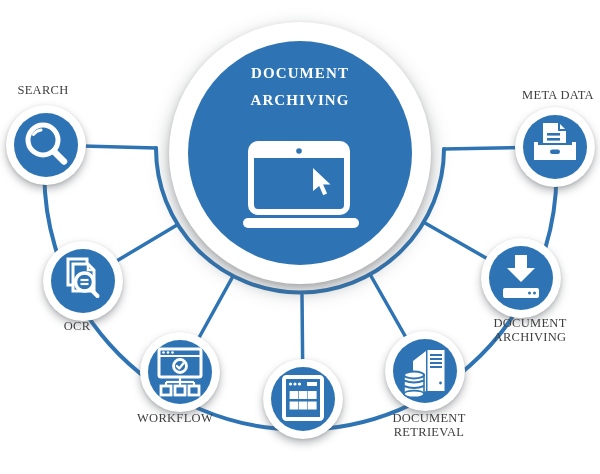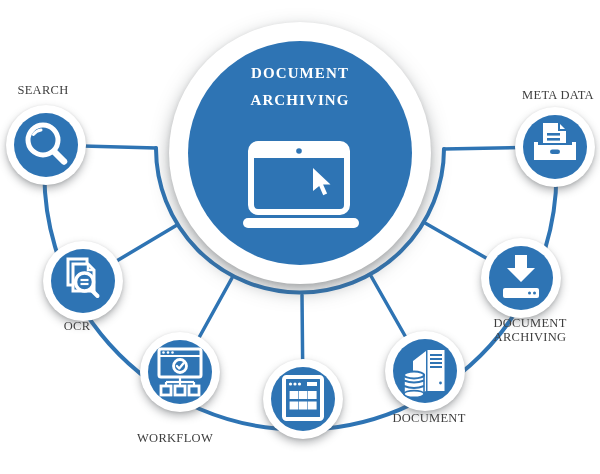--- a/index.html
+++ b/index.html
@@ -103,21 +103,21 @@
         <path d="M22 15 H37 L43 21 V42 H22 Z" fill="#2e74b4" stroke="#fff" stroke-width="3"></path>
         <path d="M37 15 V21 H43" fill="none" stroke="#fff" stroke-width="2.5"></path>
         <circle cx="33.5" cy="33" r="9" fill="#2e74b4" stroke="#fff" stroke-width="3.5"></circle>
         <line x1="29.5" y1="31" x2="37.5" y2="31" stroke="#fff" stroke-width="2.2"></line>
         <line x1="29.5" y1="35" x2="37.5" y2="35" stroke="#fff" stroke-width="2.2"></line>
         <line x1="40" y1="40.5" x2="46.5" y2="47" stroke="#fff" stroke-width="4" stroke-linecap="round"></line>
       </svg>
     </div>
   </div>
 
-  <div class="node-label" style="left:115px;top:432px;">WORKFLOW</div>
+  <div class="node-label" style="left:115px;top:412px;">WORKFLOW</div>
   <div class="ring sat" style="left:140px;top:332px;">
     <div class="disc sat">
       <svg class="icon-svg" width="64" height="64" viewBox="0 0 64 64">
         <g fill="none" stroke="#fff">
           <rect x="11" y="9" width="42" height="28" rx="2" stroke-width="3"></rect>
           <line x1="11" y1="16" x2="53" y2="16" stroke-width="2"></line>
           <circle cx="32" cy="26" r="6.5" stroke-width="2.8"></circle>
           <path d="M28.9 26 l2.3 2.5 l4.3 -5.2" stroke-width="2.3" stroke-linecap="round" stroke-linejoin="round"></path>
           <line x1="32" y1="37" x2="32" y2="42" stroke-width="2.2"></line>
           <line x1="18" y1="42" x2="46" y2="42" stroke-width="2.2"></line>
@@ -148,20 +148,21 @@
         <rect x="37" y="24" width="8.6" height="8" fill="#fff"></rect>
         <rect x="18.6" y="34.5" width="8.6" height="8" fill="#fff"></rect>
         <rect x="27.8" y="34.5" width="8.6" height="8" fill="#fff"></rect>
         <rect x="37" y="34.5" width="8.6" height="8" fill="#fff"></rect>
       </svg>
     </div>
   </div>
 
   <div class="node-label" style="left:369px;top:412px;">
     <div>DOCUMENT</div>
+    <div>RETRIEVAL</div>
   </div>
   <div class="ring sat" style="left:385px;top:331px;">
     <div class="disc sat">
       <svg class="icon-svg" width="64" height="64" viewBox="0 0 64 64">
         <polygon points="20,22 33,12 33,52 20,58" fill="#fff"></polygon>
         <rect x="34.5" y="11" width="17" height="41" fill="#fff"></rect>
         <rect x="37" y="15" width="12" height="2" fill="#2e74b4"></rect>
         <rect x="37" y="19" width="12" height="2" fill="#2e74b4"></rect>
         <rect x="37" y="23" width="12" height="2" fill="#2e74b4"></rect>
         <rect x="37" y="27" width="12" height="2" fill="#2e74b4"></rect>

